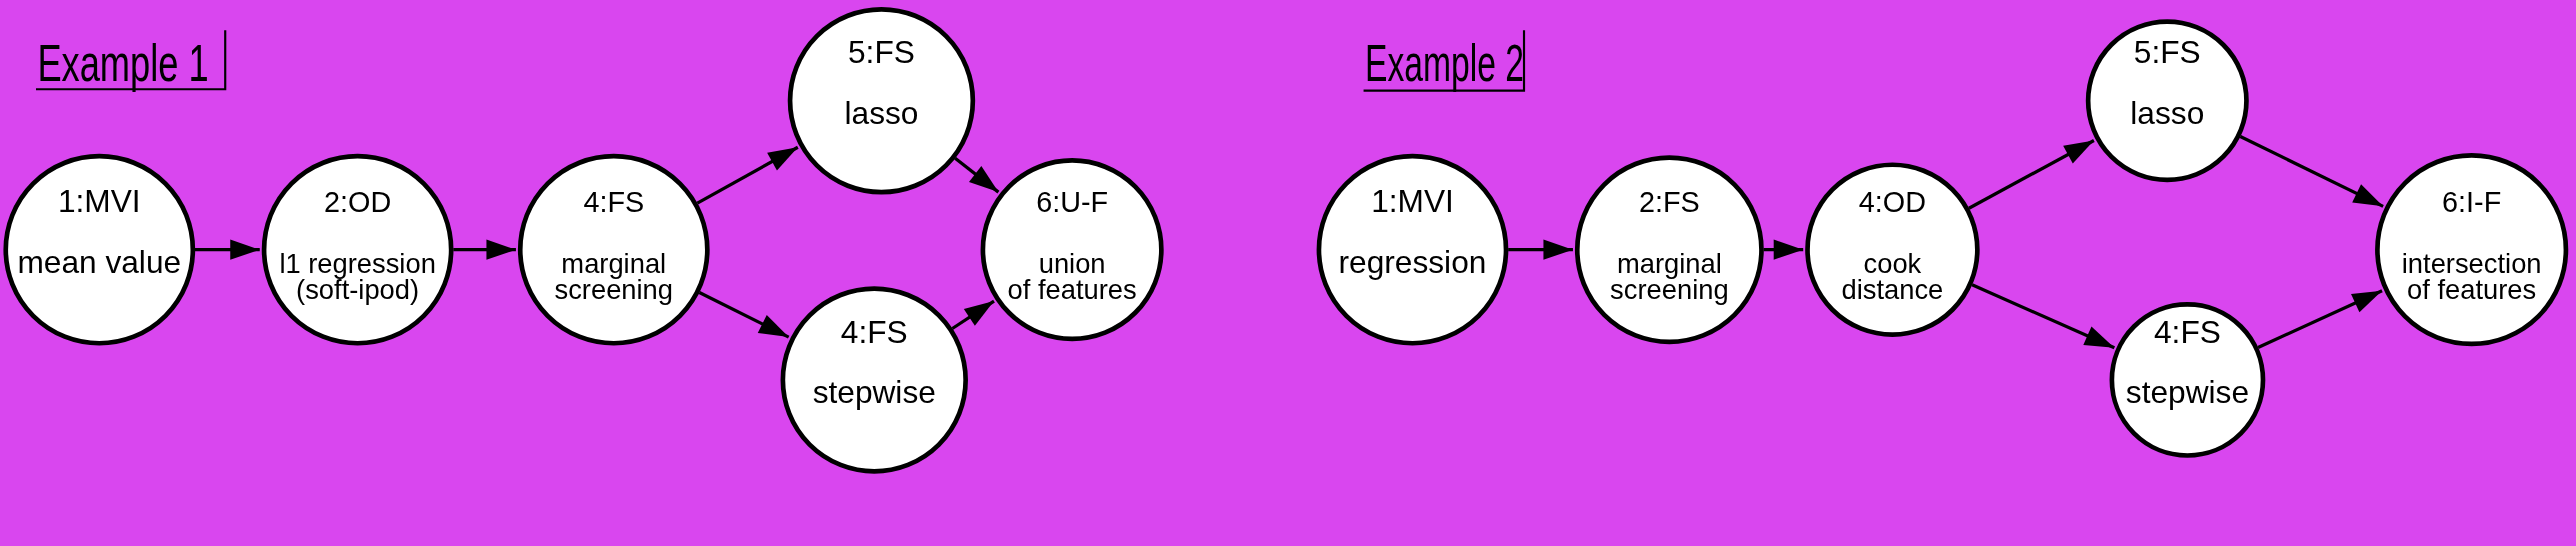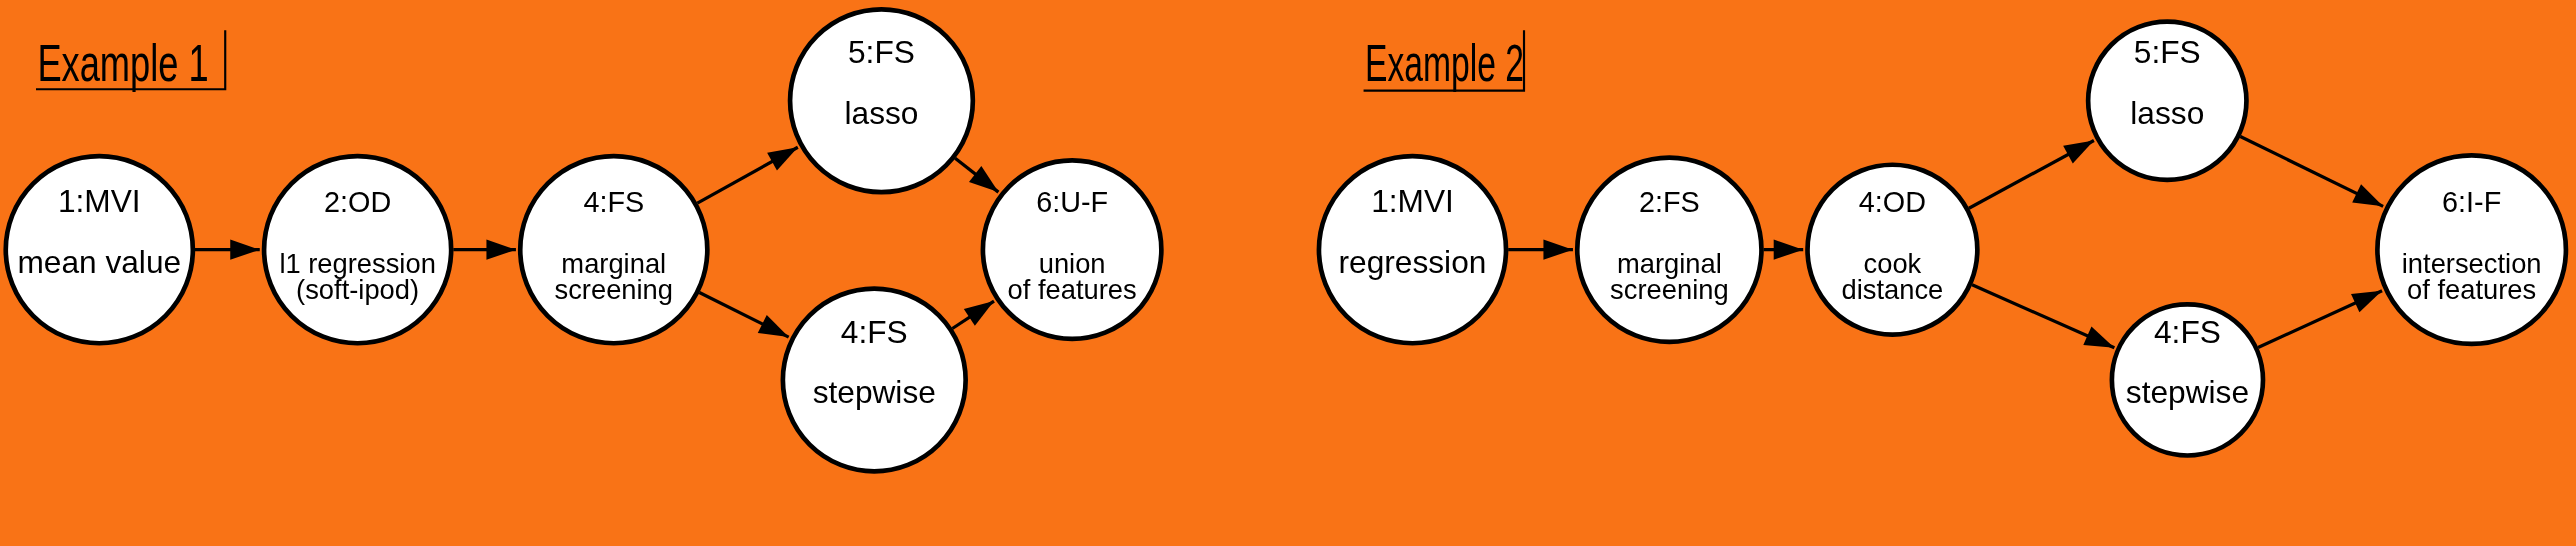--- a/index.html
+++ b/index.html
@@ -2,21 +2,21 @@
 <html style="font-size:11.5px"><head>
 <meta charset="utf-8">
 <style>
   html, body {
     margin: 0;
     padding: 0;
     background: #ffffff;
   }
   .figure-wrap {
     width: 100%;
-    background: #f97316;
+    background: #d946ef;
   }
   svg {
     display: block;
     width: 100%;
     height: auto;
     font-family: "Liberation Sans", "DejaVu Sans", sans-serif;
   }
   .example-title {
     font-size: 72px;
     fill: #000000;

